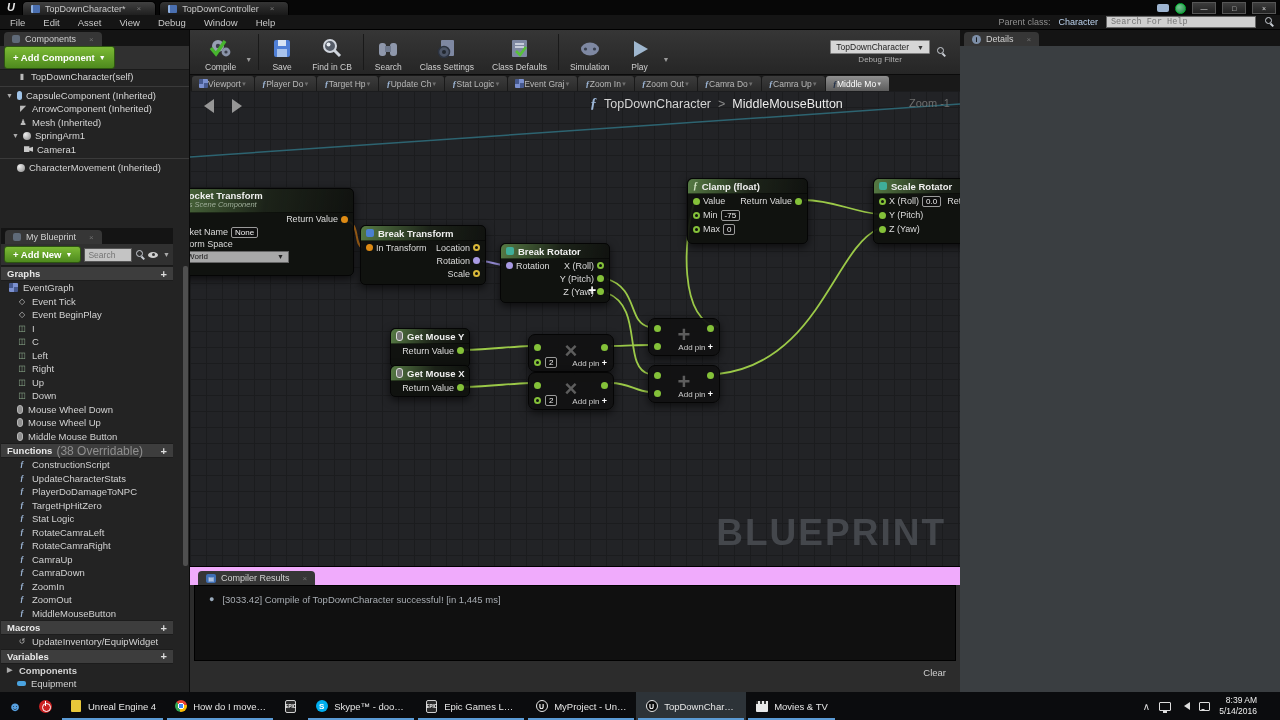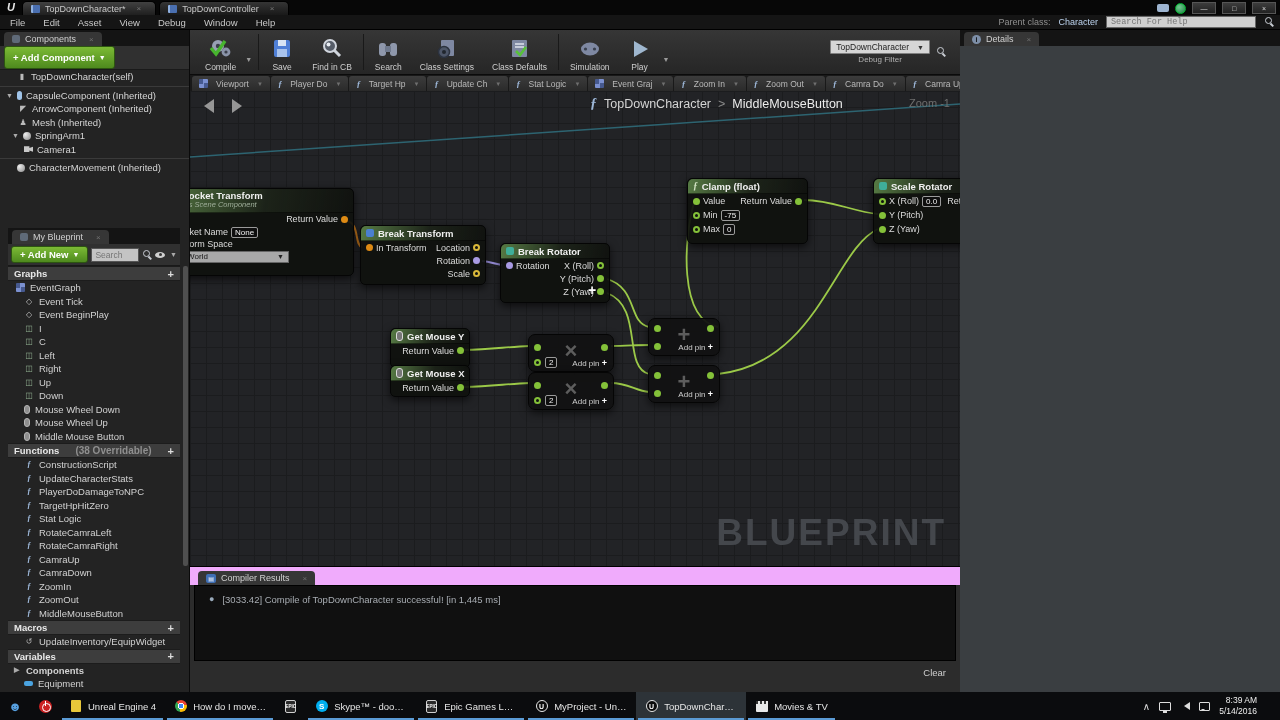--- a/index.html
+++ b/index.html
@@ -40,45 +40,45 @@
 .trow .exp{width:7px;color:#aaa;font-size:7px;flex:none}
 .hr{border-top:1px solid #3a3a3a;margin:2px 0}
 .ic{display:inline-flex;width:10px;justify-content:center;flex:none;font-size:8px;color:#bbb}
 .ic-capsule{width:5px;height:9px;border-radius:3px;background:#9fc3e8}
 .ic-cammove{width:8px;height:8px;border-radius:50%;background:radial-gradient(circle at 30% 30%,#eee,#888)}
 .ic-camera{width:9px;height:6px;background:#c8c8c8;clip-path:polygon(0 0,60% 0,60% 30%,100% 10%,100% 90%,60% 70%,60% 100%,0 100%)}
 .ic-mouse{width:6px;height:9px;border:1px solid #b8b8b8;border-radius:3px;background:#8f8f8f}
 .ic-var{width:9px;height:5px;border-radius:2px;background:#4aa3e0}
 .fx{font-style:italic;font-family:"Liberation Serif",serif;color:#9db7d8;font-weight:700}
 .sq4{width:9px;height:9px;background:conic-gradient(#7b90d0 25%,#46598f 0 50%,#7b90d0 0 75%,#46598f 0);border-radius:1px;flex:none}
-#mybp{position:absolute;left:8px;top:198px;width:172px}
+#mybp{position:absolute;left:1px;top:198px;width:172px}
 #mybp-controls{height:22px;background:#303030;display:flex;align-items:center;gap:3px;padding:0 3px;border-bottom:1px solid #191919}
 .bpsearch{flex:1;min-width:0;height:14px;background:#c4c4c4;border:1px solid #555;font-size:8.5px;color:#555;padding:0 3px;font-family:"Liberation Sans",sans-serif}
 .eye{width:12px;height:10px;position:relative;flex:none}
 .eye::before{content:"";position:absolute;left:0;top:2px;width:10px;height:6px;border-radius:50%;background:#cfcfcf}
 .eye::after{content:"";position:absolute;left:3.5px;top:3.5px;width:3px;height:3px;border-radius:50%;background:#333}
 .sechdr{height:15px;background:#3d3d3d;display:flex;align-items:center;padding:0 6px;font-size:9.5px;font-weight:700;color:#e8e8e8;border-top:1px solid #1c1c1c;border-bottom:1px solid #1c1c1c}
-.sechdr .badge{font-weight:700;color:#8f8f8f;font-size:10px;margin-left:16px}
+.sechdr .badge{font-weight:400;color:#8f8f8f;font-size:12px;margin-left:4px}
 .sechdr .plus{margin-left:auto;color:#ddd;font-weight:700;font-size:11px}
 .lrow{display:flex;align-items:center;gap:5px;height:13.5px;padding-left:16px;font-size:9.5px;color:#d2d2d2;white-space:nowrap}
 #bp-scroll{position:absolute;right:1px;top:236px;width:5px;height:300px;background:#4f4f4f;border-radius:2px}
 
 #center{position:absolute;left:190px;top:30px;width:770px;height:662px;background:#262626}
 #toolbar{height:45px;background:linear-gradient(#363636,#262626);border-bottom:1px solid #0b0b0b;display:flex;align-items:center;padding:0 6px}
 .tbtn{display:flex;flex-direction:column;align-items:center;justify-content:flex-end;padding:1px 9px;color:#cfcfcf;font-size:8.5px;gap:1px;height:42px}
 .tbtn svg{display:block}
 .tsep{width:1px;height:36px;background:#191919;margin:0 2px}
 #dbg{margin-left:auto;display:flex;align-items:center;gap:6px;padding-right:8px}
 #dbgcol{display:flex;flex-direction:column;align-items:center;gap:1px}
 .combo{background:#d6d6d6;color:#222;font-size:8.5px;padding:1px 5px;border:1px solid #808080;display:flex;align-items:center;gap:8px;border-radius:1px}
 .combo .caret{color:#333}
 .dbglabel{font-size:8px;color:#b0b0b0}
 
 #doctabs{height:16px;background:#191919;display:flex;align-items:flex-end;gap:1px;padding-left:2px}
-.dtab{height:15px;display:flex;align-items:center;gap:8px;padding:0 7px;background:linear-gradient(#3c3c3c,#2a2a2a);border-radius:3px 3px 0 0;font-size:8.5px;color:#b9b9b9;white-space:nowrap}
+.dtab{height:15px;display:flex;align-items:center;gap:0;padding:0 7px;background:linear-gradient(#3c3c3c,#2a2a2a);border-radius:3px 3px 0 0;font-size:8.5px;color:#b9b9b9;white-space:nowrap}
 .dtab .caret{color:#6f6f6f;font-size:6px}
 .dtab.active{background:linear-gradient(#8f8f8f,#5c5c5c);color:#fff}
 
 #graph{position:relative;height:475px;overflow:hidden;background-color:#222326;background-image:linear-gradient(to right,#1b1c1e 1px,transparent 1px),linear-gradient(to bottom,#1b1c1e 1px,transparent 1px),linear-gradient(to right,#121315 1px,transparent 1px),linear-gradient(to bottom,#121315 1px,transparent 1px);background-size:16px 16px,16px 16px,128px 128px,128px 128px}
 #wires{position:absolute;left:0;top:0;z-index:1}
 .navarrow{position:absolute;top:8px;width:0;height:0;border:7px solid transparent;z-index:3}
 #nav-back{left:14px;border-right:10px solid #969696;border-left:none}
 #nav-fwd{left:42px;border-left:10px solid #969696;border-right:none}
 #breadcrumb{position:absolute;left:400px;top:5px;display:flex;align-items:center;gap:7px;font-size:12.5px;color:#d4d4d4;z-index:3}
 #breadcrumb .fx{font-size:14px}

